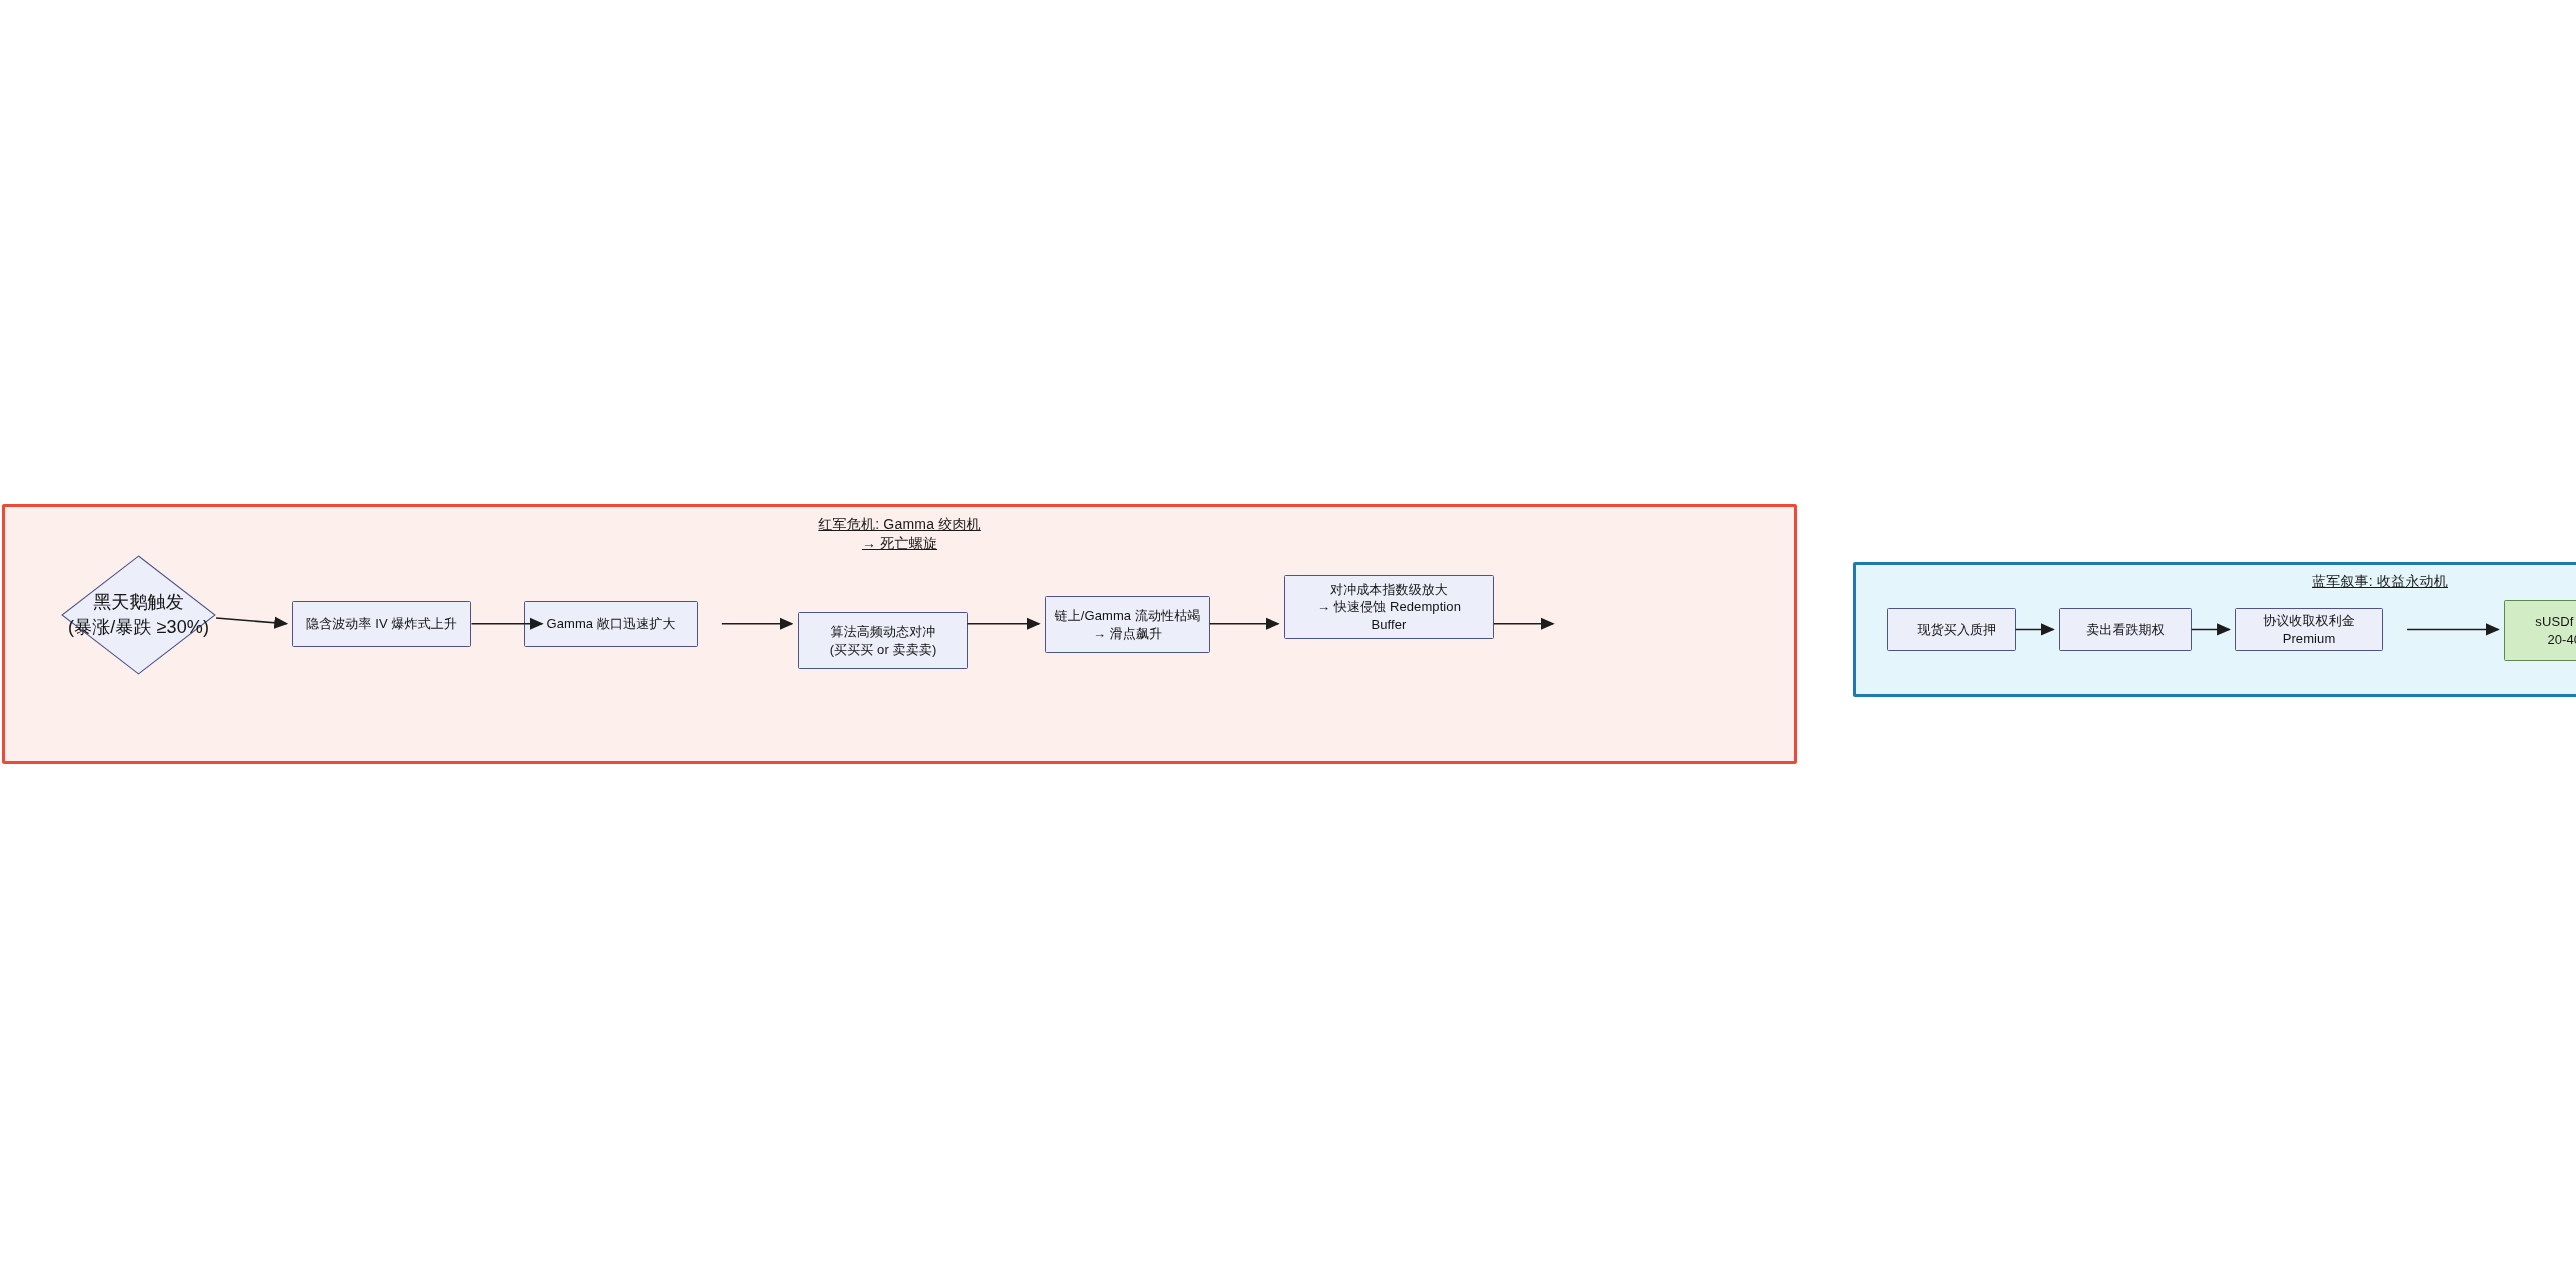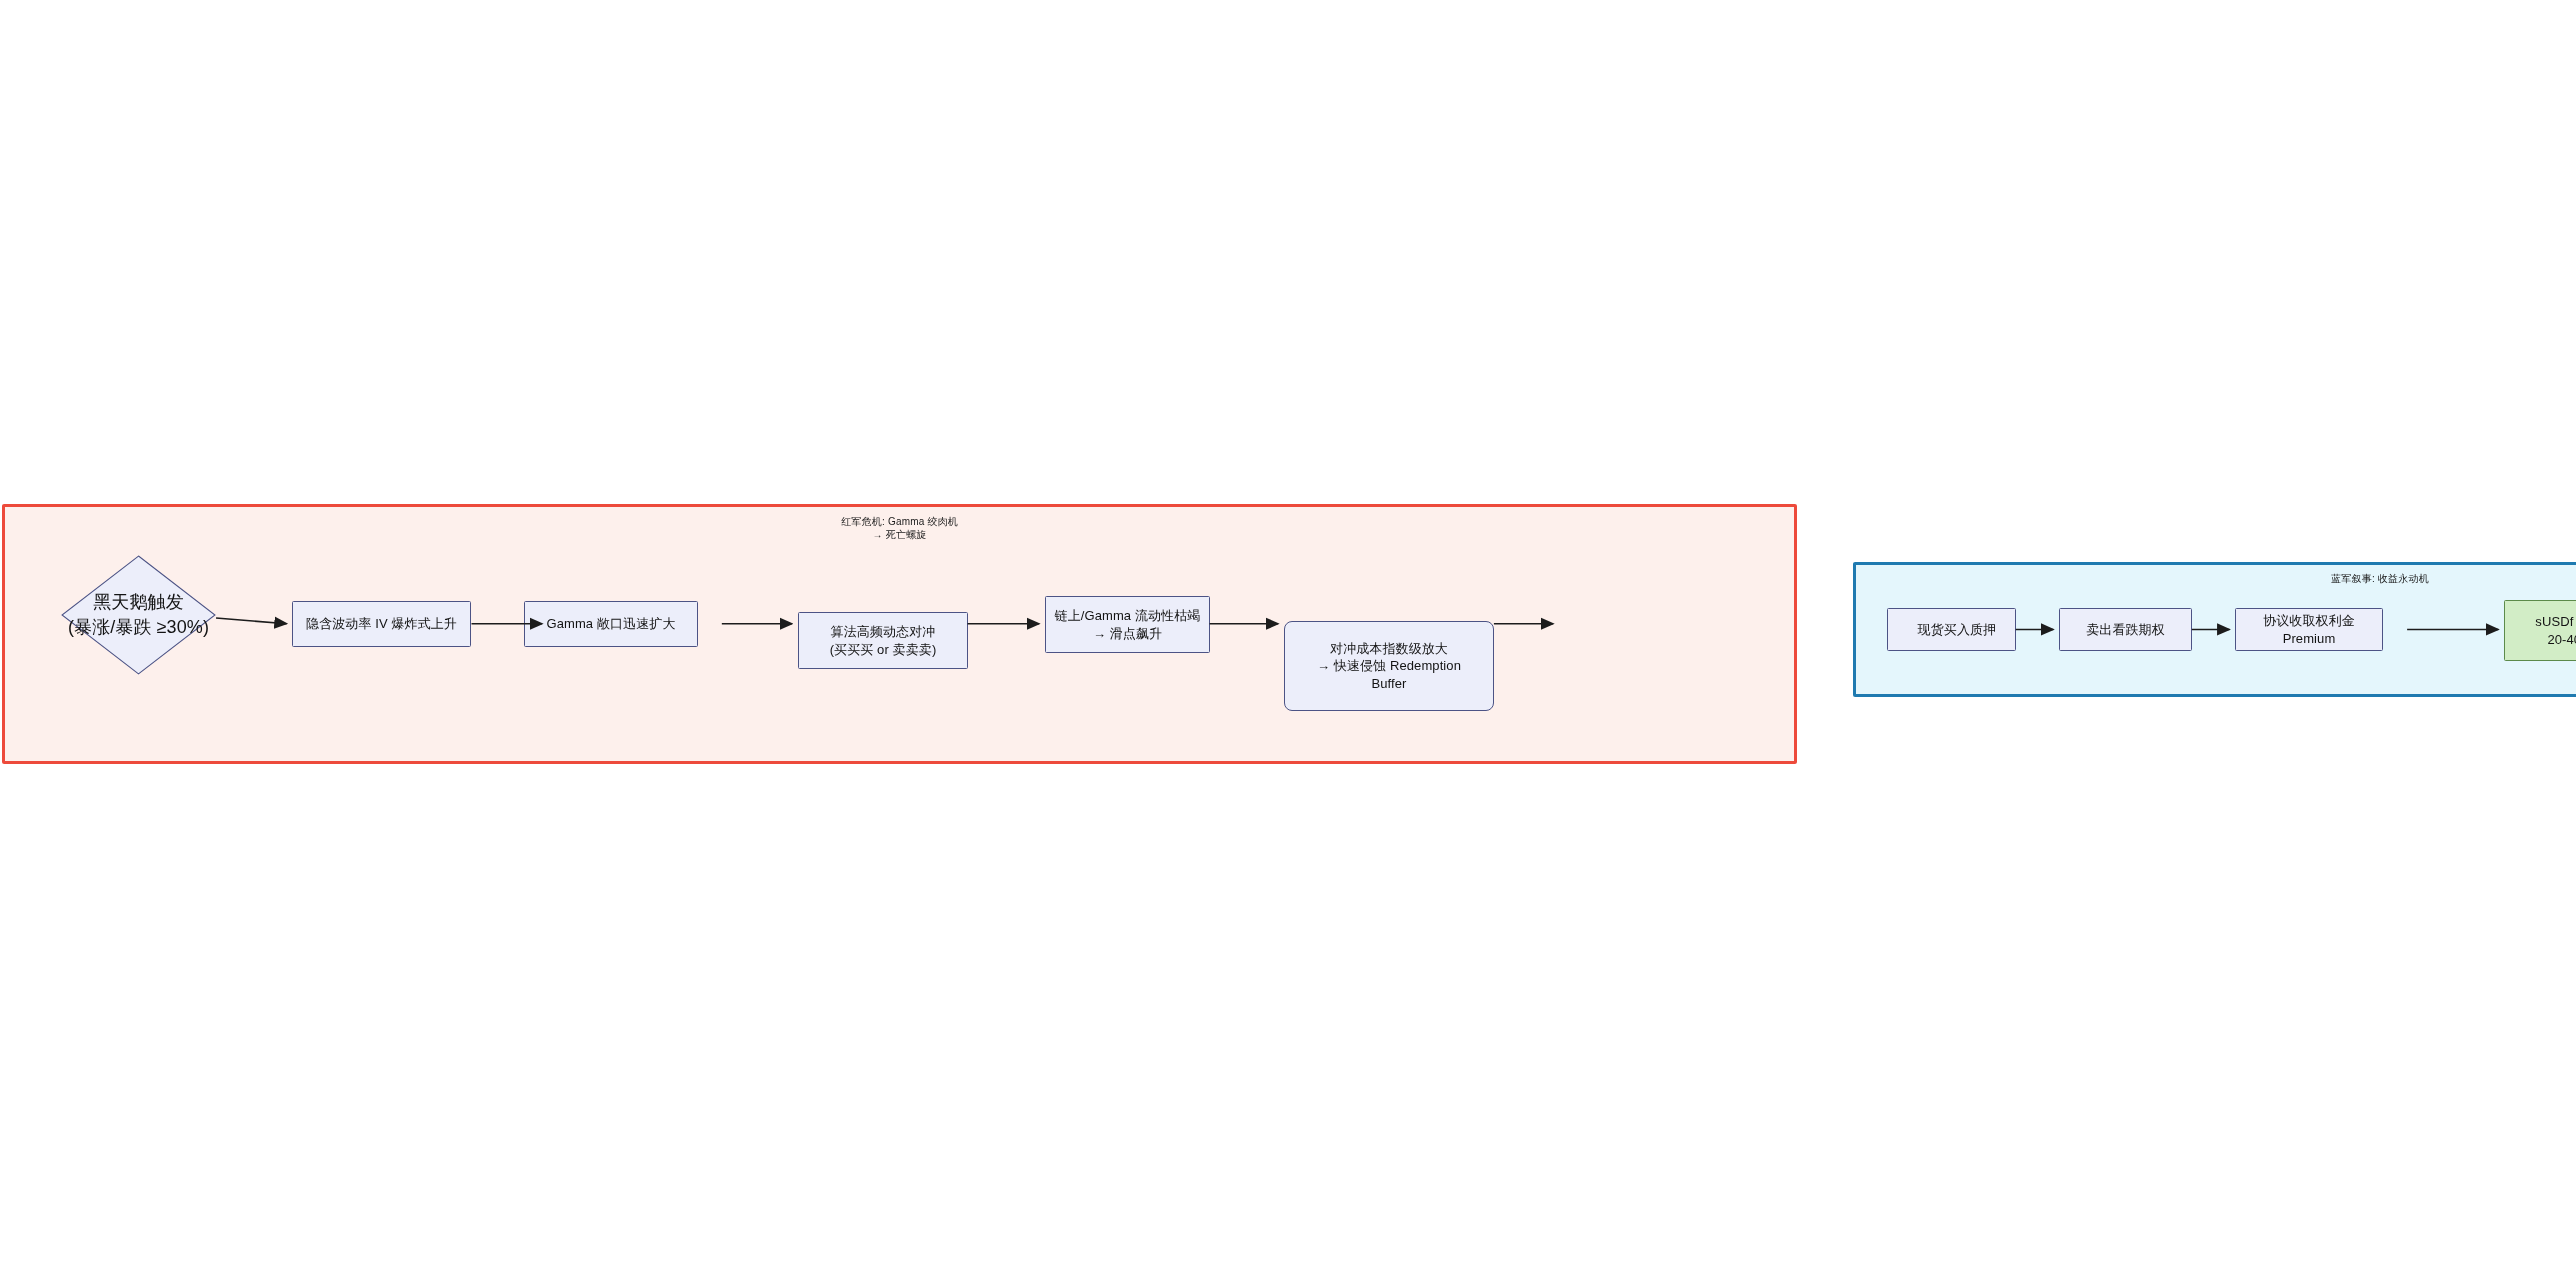--- a/index.html
+++ b/index.html
@@ -28,25 +28,26 @@
   .subgraph {
     position: absolute;
     box-sizing: border-box;
     border-radius: 2.1px;
   }
   .subgraph-title {
     position: absolute;
     left: 0;
     right: 0;
     text-align: center;
-    font-size: 10px;
+    font-size: 14px;
     line-height: 1.32;
     color: #1a1a1a;
     white-space: pre-line;
     letter-spacing: 0.2px;
+    text-decoration: underline;
   }
 
   #subgraph-red {
     left: 2.1px;
     top: 504px;
     width: 1795px;
     height: 260px;
     background: #fdf0ec;
     border: 3.1px solid #ed4a3b;
   }
@@ -160,21 +161,21 @@
   <div class="node rect" style="left:798px; top:596px; width:170px; height:57px;margin-top:16px;">
     <span>算法高频动态对冲
 (买买买 or 卖卖卖)</span>
   </div>
 
   <div class="node rect" style="left:1045px; top:596px; width:165px; height:57px;">
     <span>链上/Gamma 流动性枯竭
 → 滑点飙升</span>
   </div>
 
-  <div class="node rect" style="left:1284px; top:621px; width:210px; height:90px;border-radius:8px;">
+  <div class="node rect" style="left:1284px; top:575px; width:210px; height:64px;">
     <span>对冲成本指数级放大
 → 快速侵蚀 Redemption
 Buffer</span>
   </div>
 
 
   <div class="subgraph" id="subgraph-blue">
     <div class="subgraph-title">蓝军叙事: 收益永动机</div>
   </div>
 

